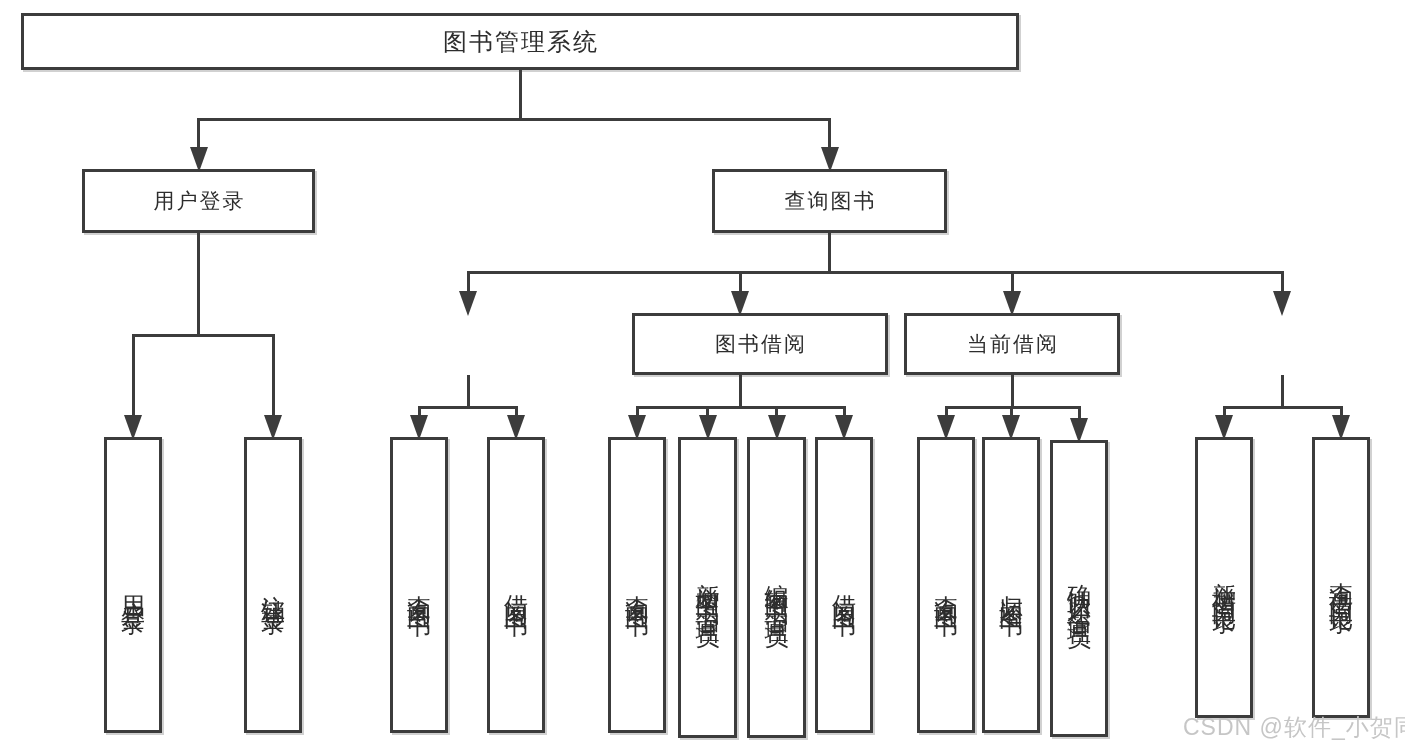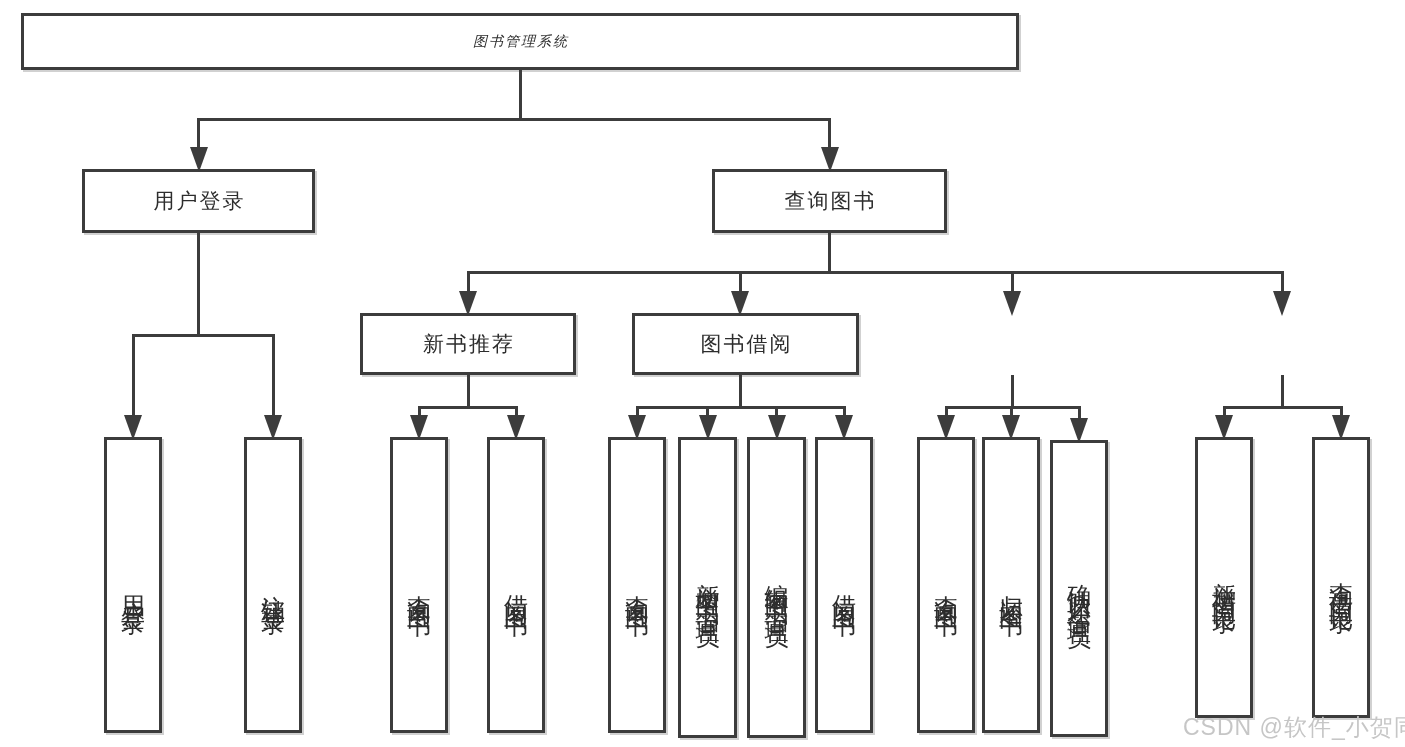--- a/index.html
+++ b/index.html
@@ -31,22 +31,21 @@
     display: block;
     white-space: nowrap;
     text-align: center;
   }
   .node.h .label {
     font-size: 21px;
     letter-spacing: 2px;
     padding-left: 2px; 
   }
   .node.title .label {
-    font-size: 14px;
-    font-style: italic;
+    font-size: 24px;
   }
   .node.v .label {
     writing-mode: vertical-rl;
     text-orientation: mixed;
     font-size: 24px;
     letter-spacing: 6px;
     padding-top: 6px; 
   }
   .line {
     position: absolute;
@@ -78,25 +77,25 @@
   <div class="watermark" style="left: 1183px; top: 712px;">CSDN @软件_小贺同学</div>
 <div class="node h title" style="left: 21px; top: 13px; width: 998px; height: 57px;">
       <span class="label">图书管理系统</span>
     </div>
     <div class="node h" style="left: 82px; top: 169px; width: 233px; height: 64px;">
       <span class="label">用户登录</span>
     </div>
     <div class="node h" style="left: 712px; top: 169px; width: 235px; height: 64px;">
       <span class="label">查询图书</span>
     </div>
-    <div class="node h" style="left: 360px; top: 313px; width: 216px; height: 62px;">
-      <span class="label">新书推荐</span>
+    <div class="node h" style="left: 632px; top: 313px; width: 256px; height: 62px;">
+      <span class="label">图书借阅</span>
     </div>
-    <div class="node h" style="left: 632px; top: 313px; width: 227px; height: 62px;">
-      <span class="label">图书借阅</span>
+    <div class="node h" style="left: 904px; top: 313px; width: 216px; height: 62px;">
+      <span class="label">当前借阅</span>
     </div>
     <div class="node v" style="left: 104px; top: 437px; width: 58px; height: 296px;">
       <span class="label">用户登录</span>
     </div>
     <div class="node v" style="left: 244px; top: 437px; width: 58px; height: 296px;">
       <span class="label">注销登录</span>
     </div>
     <div class="node v" style="left: 390px; top: 437px; width: 58px; height: 296px;">
       <span class="label">查询图书</span>
     </div>

